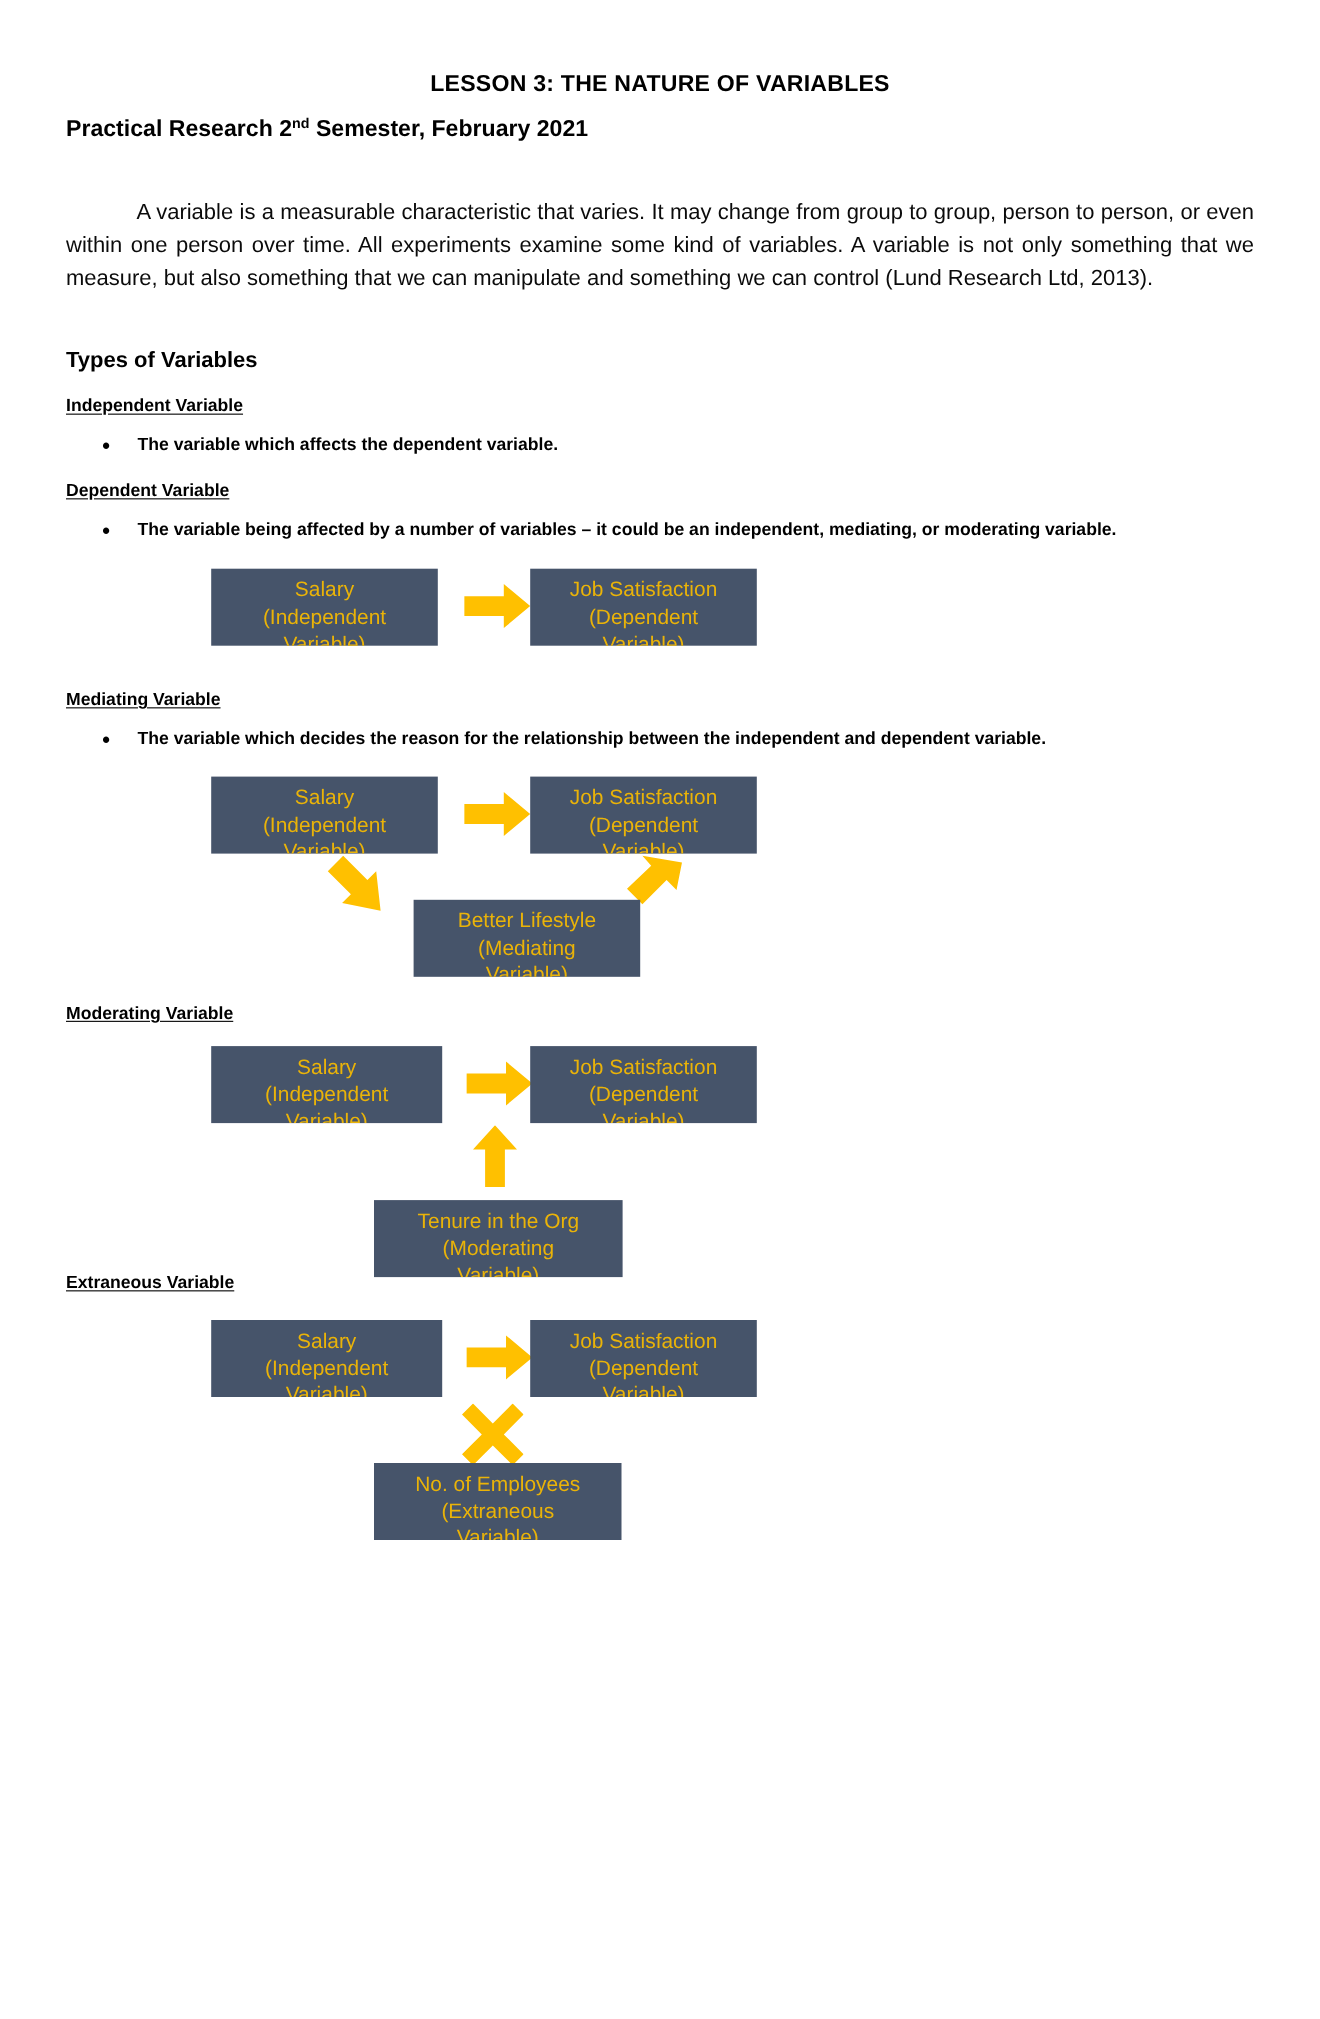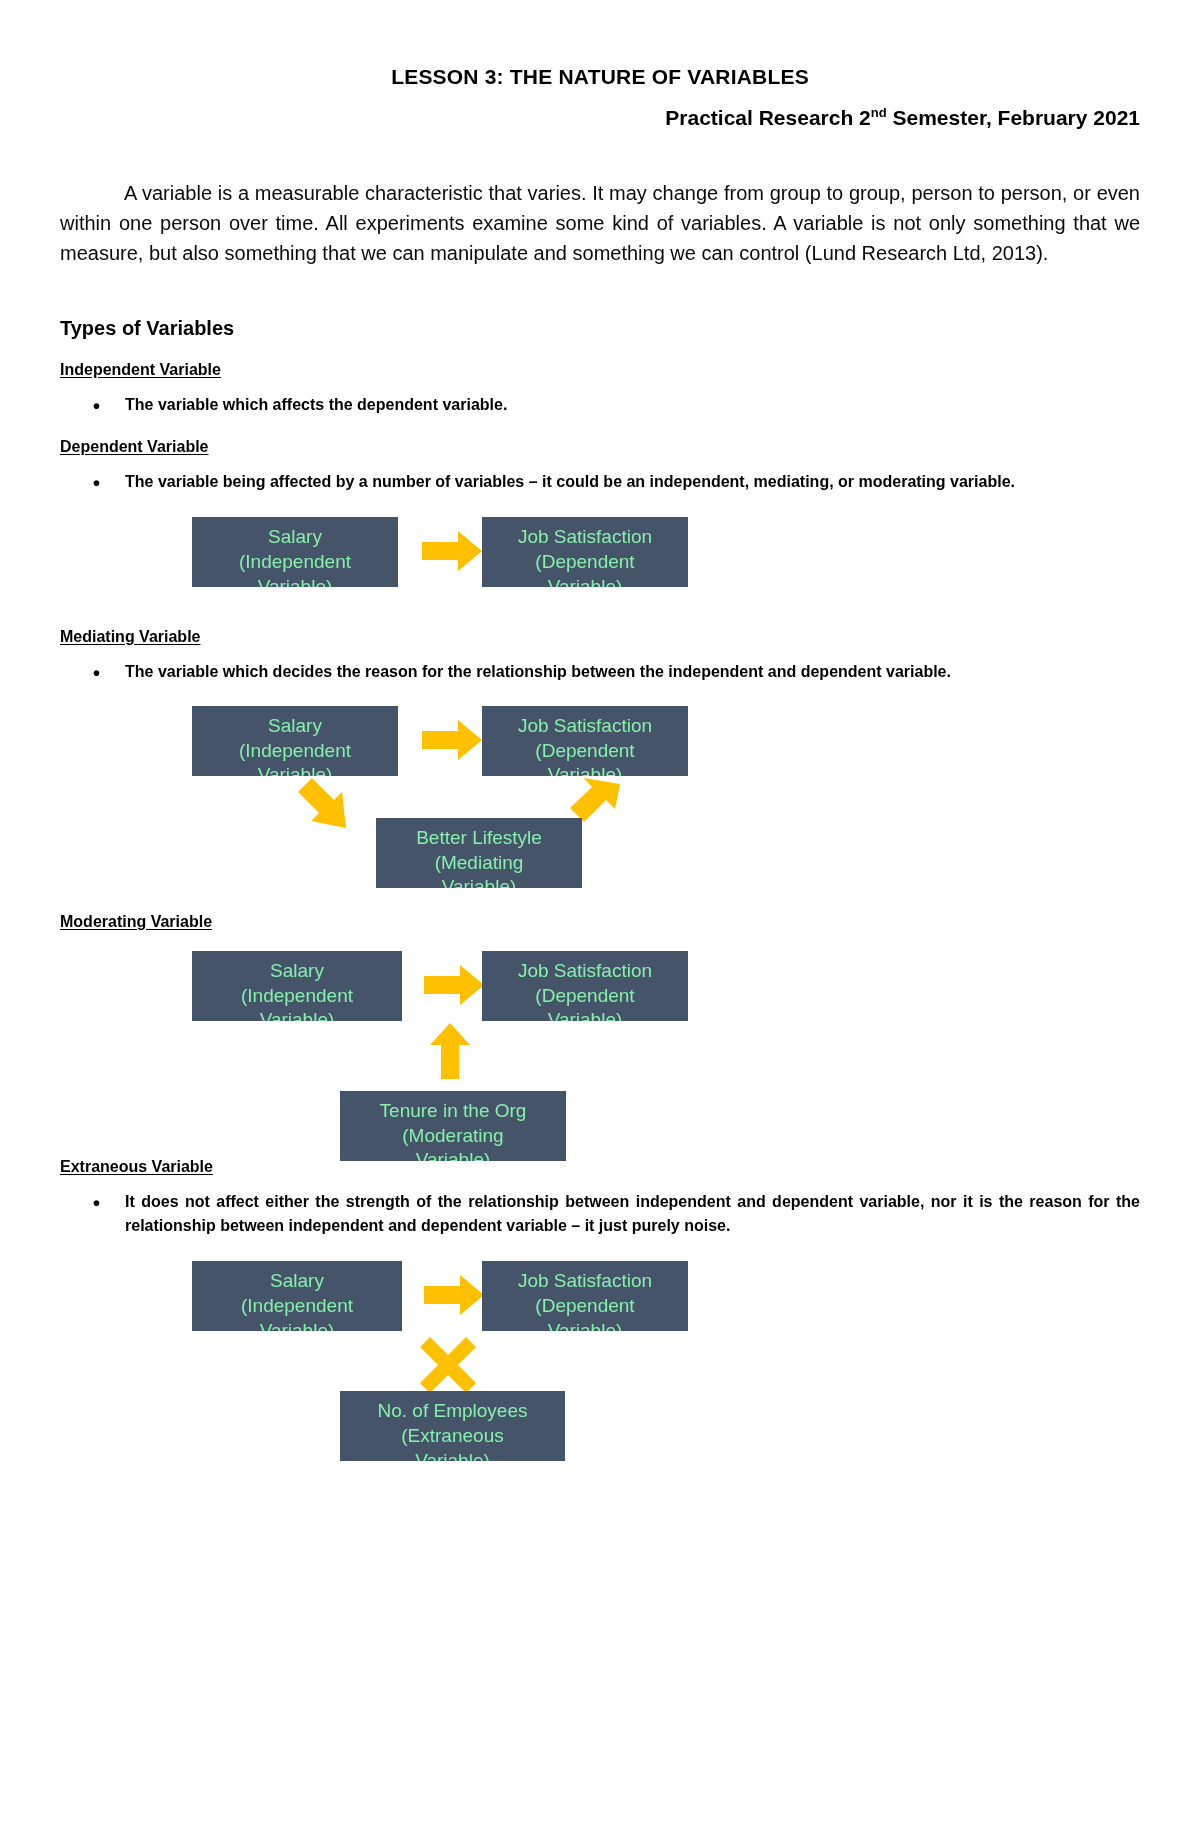--- a/index.html
+++ b/index.html
@@ -18,21 +18,21 @@
   }
   .doc-title{
     text-align:center;
     font-weight:bold;
     font-size:21px;
     letter-spacing:.2px;
     margin:14px 0 0 0;
     line-height:1.45;
   }
   .doc-subtitle{
-    text-align:right;
+    text-align:left;
     font-weight:bold;
     font-size:21px;
     margin:11px 0 0 0;
     line-height:1.45;
   }
   .doc-subtitle sup{font-size:13px;vertical-align:super;}
   .para{
     font-size:20px;
     line-height:1.50;
     text-align:justify;
@@ -78,21 +78,21 @@
     margin:0 auto;
     width:820px;
   }
   .d1{height:100px;margin-top:14px;}
   .d2{height:192px;margin-top:16px;}
   .d3{height:192px;margin-top:14px;}
   .d4{height:200px;margin-top:18px;}
   .box{
     position:absolute;
     background:#46546A;
-    color:#86efac;
+    color:#eab308;
     font-size:19px;
     line-height:1.30;
     text-align:center;
     overflow:hidden;
     box-sizing:border-box;
     padding-top:8px;
   }
   .box .l1{display:block;}
   .box .l2{display:block;}
   .box .l3{display:block;}
@@ -207,23 +207,20 @@
       </svg>
     </div>
     <div class="box" style="left:150px;top:130px;width:226px;height:70px;margin-top:16px;">
       <span class="l1">Tenure in the Org</span>
       <span class="l2">(Moderating</span>
       <span class="l3">Variable)</span>
     </div>
   </div>
 
   <h4 class="h-sub">Extraneous Variable</h4>
-  <ul class="bullets">
-    <li>It does not affect either the strength of the relationship between independent and dependent variable, nor it is the reason for the relationship between independent and dependent variable – it just purely noise.</li>
-  </ul>
 
   <div class="diagram d4">
     <div class="box" style="left:2px;top:6px;width:210px;height:70px;">
       <span class="l1">Salary</span>
       <span class="l2">(Independent</span>
       <span class="l3">Variable)</span>
     </div>
     <div class="arrow-r" style="left:234px;top:18px;">
       <svg width="60" height="44" viewBox="0 0 60 44">
           <path d="M0 13 H36 V2 L60 22 L36 42 V31 H0 Z" fill="#FFC000"></path>

